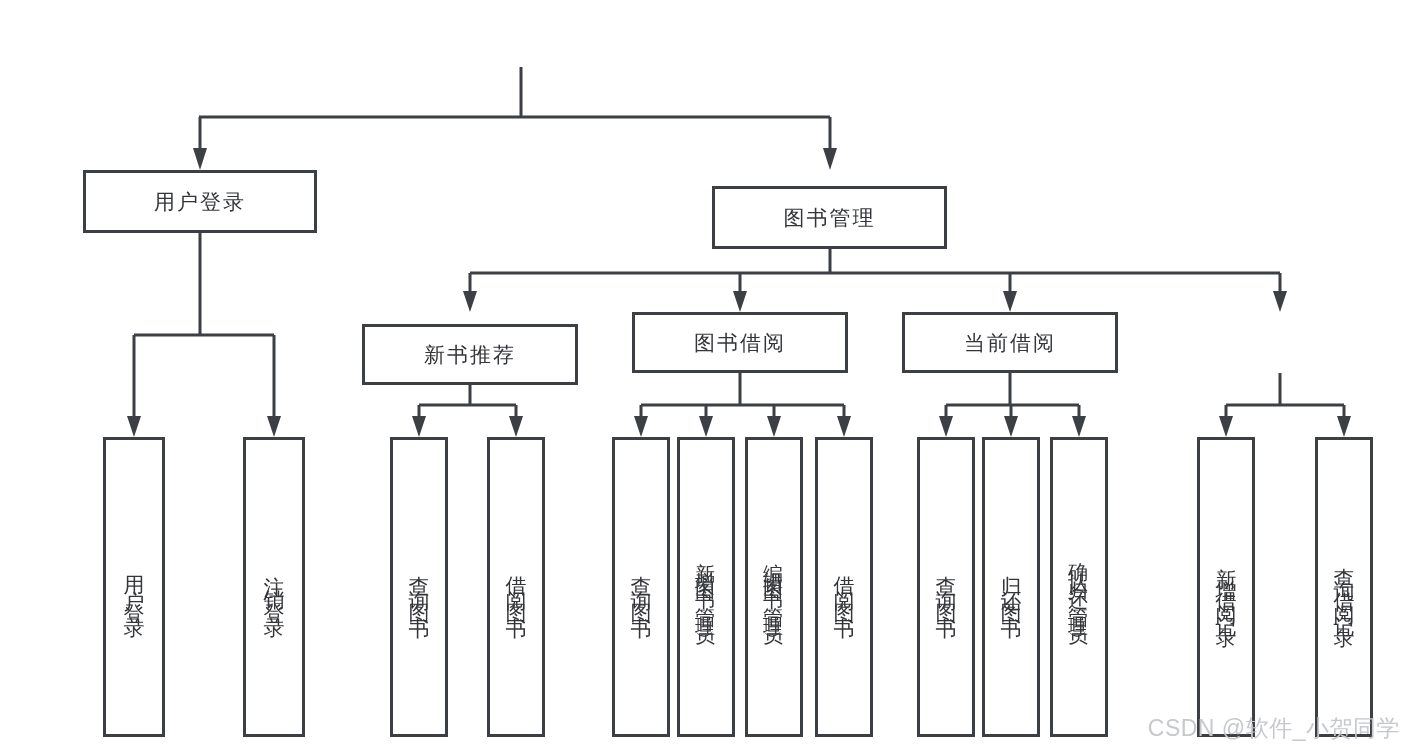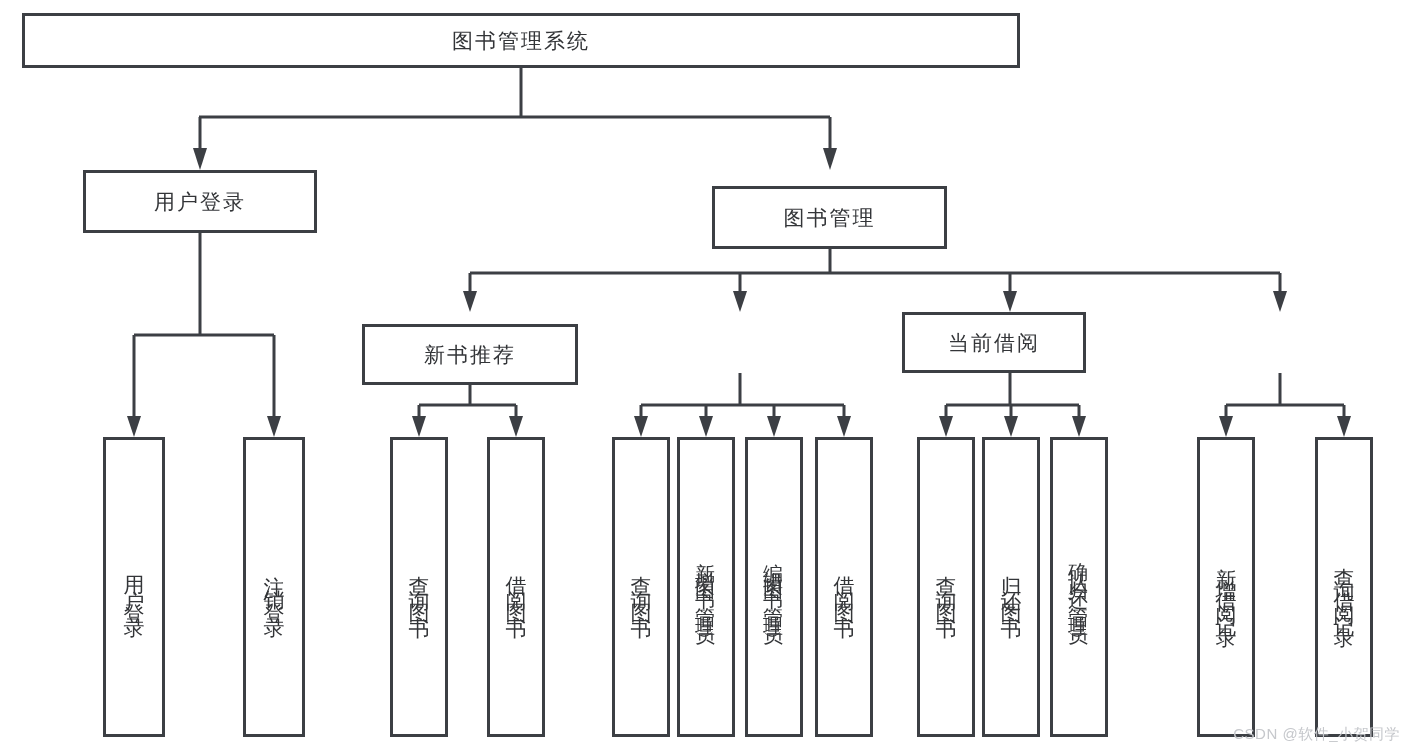--- a/index.html
+++ b/index.html
@@ -34,21 +34,21 @@
     letter-spacing:14px;
     color:#333538;
     white-space:nowrap;
   }
   .vtext.mid{letter-spacing:12px;}
   .vtext.tight{letter-spacing:9px;font-size:20px;}
   .watermark{
     position:absolute;
     right:5px;
     bottom:3px;
-    font-size:15px;
+    font-size:23px;
     color:#c6c8cc;
     letter-spacing:0.5px;
     z-index:3;
     white-space:nowrap;
   }
 </style>
 </head>
 <body>
 
 <div class="canvas">
@@ -86,35 +86,35 @@
       <polygon points="767,416 781,416 774,437"></polygon>
       <polygon points="837,416 851,416 844,437"></polygon>
       <polygon points="939,416 953,416 946,437"></polygon>
       <polygon points="1004,416 1018,416 1011,437"></polygon>
       <polygon points="1072,416 1086,416 1079,437"></polygon>
       <polygon points="1219,416 1233,416 1226,437"></polygon>
       <polygon points="1337,416 1351,416 1344,437"></polygon>
     </g>
   </svg>
 
-  <div class="box" style="left:22px;top:13px;width:998px;height:55px;">
-    <span class="hlabel">图书管理系统</span>
-  </div>
 
   <div class="box" style="left:83px;top:170px;width:234px;height:63px;">
     <span class="hlabel">用户登录</span>
   </div>
   <div class="box" style="left:712px;top:170px;width:235px;height:63px;margin-top:16px;">
     <span class="hlabel">图书管理</span>
   </div>
 
   <div class="box" style="left:362px;top:324px;width:216px;height:61px;">
     <span class="hlabel">新书推荐</span>
   </div>
-  <div class="box" style="left:902px;top:312px;width:184px;height:61px;">
+  <div class="box" style="left:632px;top:312px;width:216px;height:61px;">
+    <span class="hlabel">图书借阅</span>
+  </div>
+  <div class="box" style="left:902px;top:312px;width:216px;height:61px;">
     <span class="hlabel">当前借阅</span>
   </div>
 
   <div class="box" style="left:103px;top:437px;width:62px;height:300px;">
     <span class="vtext">用户登录</span>
   </div>
   <div class="box" style="left:243px;top:437px;width:62px;height:300px;">
     <span class="vtext">注销登录</span>
   </div>
 

